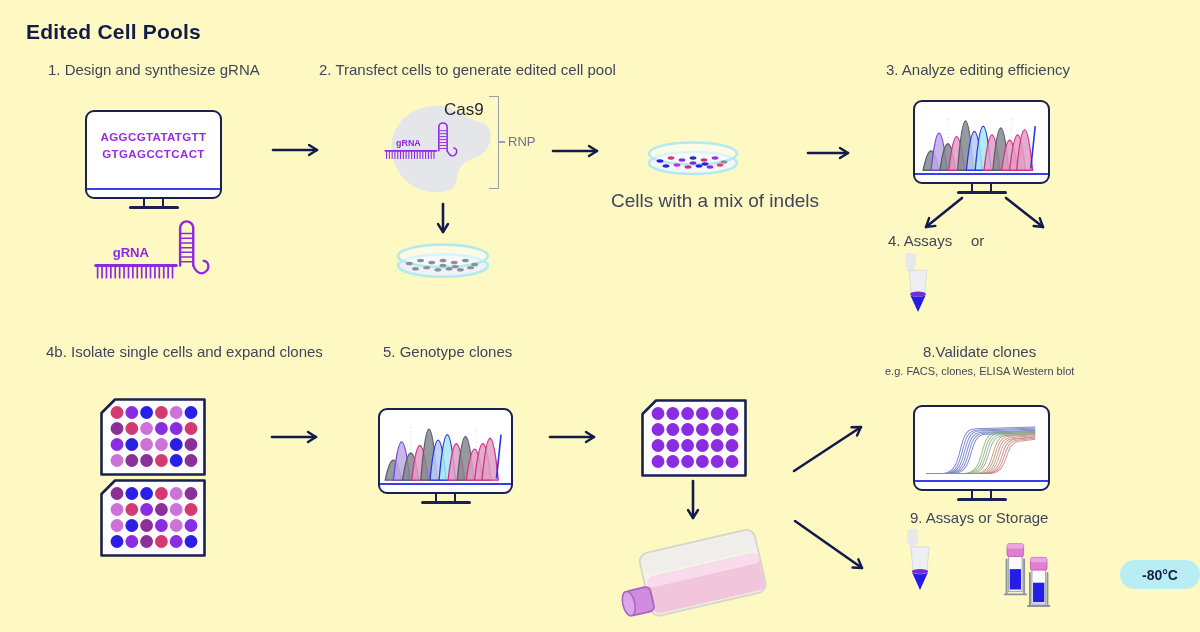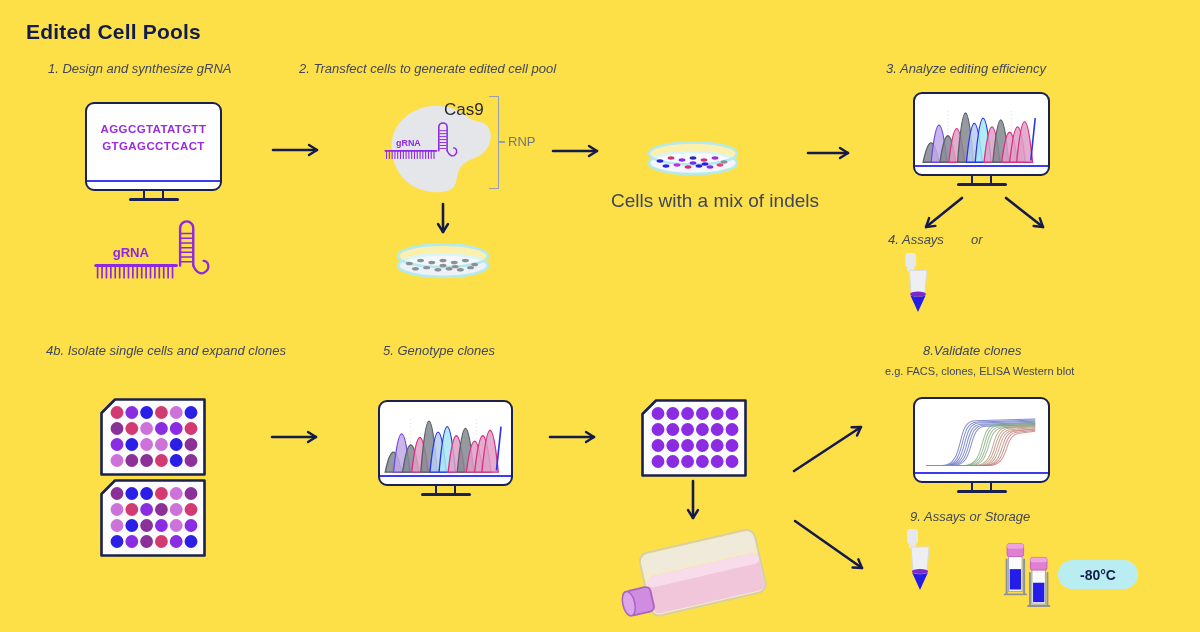--- a/index.html
+++ b/index.html
@@ -1,25 +1,25 @@
 <!DOCTYPE html>
 <html><head>
 <meta charset="utf-8">
 <style>
   html,body{margin:0;padding:0;background:#f3f6fa;}
-  .canvas{position:relative;width:1200px;height:632px;background:#fde047;overflow:hidden;
+  .canvas{position:relative;width:1200px;height:632px;background:#fef9c3;overflow:hidden;
           font-family:"Liberation Sans",sans-serif;color:#131b4d;}
   .abs{position:absolute;}
   .section-title{position:absolute;font-size:21px;font-weight:700;color:#131b4d;letter-spacing:.2px;}
-  .step{position:absolute;font-size:13px;color:#40465a;font-style:italic;}
+  .step{position:absolute;font-size:15px;color:#40465a;}
   .sub{position:absolute;font-size:11px;color:#40465a;}
   .caption{position:absolute;font-size:19px;color:#40465a;}
 
   
-  .monitor{position:absolute;display:flex;flex-direction:column;align-items:center;}
+  .monitor{position:absolute;display:flex;flex-direction:column;align-items:center;margin-top:8px;}
   .screen{position:relative;width:100%;background:#ffffff;border:2.6px solid #1a2150;border-radius:9px;overflow:hidden;}
   .screen-line{position:absolute;left:0;right:0;bottom:7px;height:2.2px;background:#3a3cf0;}
   .neck{width:17px;height:7px;border-left:2.4px solid #1a2150;border-right:2.4px solid #1a2150;}
   .base{width:50px;height:2.6px;background:#1a2150;border-radius:2px;}
   .seq-text{position:absolute;left:0;right:0;top:17px;text-align:center;font-size:11.5px;font-weight:700;
             color:#9a2be0;letter-spacing:.4px;line-height:1.5;}
   .screen svg{position:absolute;left:2px;bottom:10px;}
 
   .cas9-label{position:absolute;font-size:17px;font-weight:400;color:#232834;}
   .bracket{position:absolute;width:9px;height:91px;border-top:1.6px solid #99a0ac;border-right:1.6px solid #99a0ac;border-bottom:1.6px solid #99a0ac;}
@@ -55,21 +55,21 @@
       <line x1="272" y1="437" x2="316" y2="437" marker-end="url(#ah)"></line>
       <line x1="550" y1="437" x2="594" y2="437" marker-end="url(#ah)"></line>
       <line x1="693" y1="481" x2="693" y2="518" marker-end="url(#ah)"></line>
       <line x1="794" y1="471" x2="861" y2="427" marker-end="url(#ah)"></line>
       <line x1="795" y1="521" x2="862" y2="568" marker-end="url(#ah)"></line>
     </g>
   </svg>
 
   <div class="section-title" style="left:26px;top:20px">Edited Cell Pools</div>
   <div class="step" style="left:48px;top:61px">1. Design and synthesize gRNA</div>
-  <div class="step" style="left:299px;top:61px">2. Transfect cells to generate edited cell pool</div>
+  <div class="step" style="left:319px;top:61px">2. Transfect cells to generate edited cell pool</div>
   <div class="step" style="left:886px;top:61px">3. Analyze editing efficiency</div>
 
   <div class="monitor" style="left:87px;top:102px;width:133px">
     <div class="screen" style="height:85px">
       <div class="seq-text">
         <div>AGGCGTATATGTT</div>
         <div>GTGAGCCTCACT</div>
       </div>
       <div class="screen-line"></div>
     </div>
@@ -359,15 +359,15 @@
       <rect x="7.2" y="32" width="11.6" height="21" fill="#241de8"></rect>
       <rect x="4.5" y="6" width="17" height="13" rx="2" fill="#df7fd2" stroke="#c860b8" stroke-width="1"></rect>
       <rect x="4.5" y="6" width="17" height="5" rx="2" fill="#eda4e0"></rect>
       <path d="M28,36 V70 M46,36 V70 M26,70 H48" fill="none" stroke="#8e939b" stroke-width="2"></path>
       <rect x="30" y="32" width="14" height="36" fill="#fbfbfd" stroke="#a8adb5" stroke-width="1.2"></rect>
       <rect x="31.2" y="46" width="11.6" height="20" fill="#241de8"></rect>
       <rect x="28.5" y="20" width="17" height="13" rx="2" fill="#df7fd2" stroke="#c860b8" stroke-width="1"></rect>
       <rect x="28.5" y="20" width="17" height="5" rx="2" fill="#eda4e0"></rect>
     </g>
   </svg>
-  <div class="badge" style="left:1058px;top:560px">-80°C</div>
+  <div class="badge" style="left:1120px;top:560px">-80°C</div>
 
 </div>
 
 </body></html>

